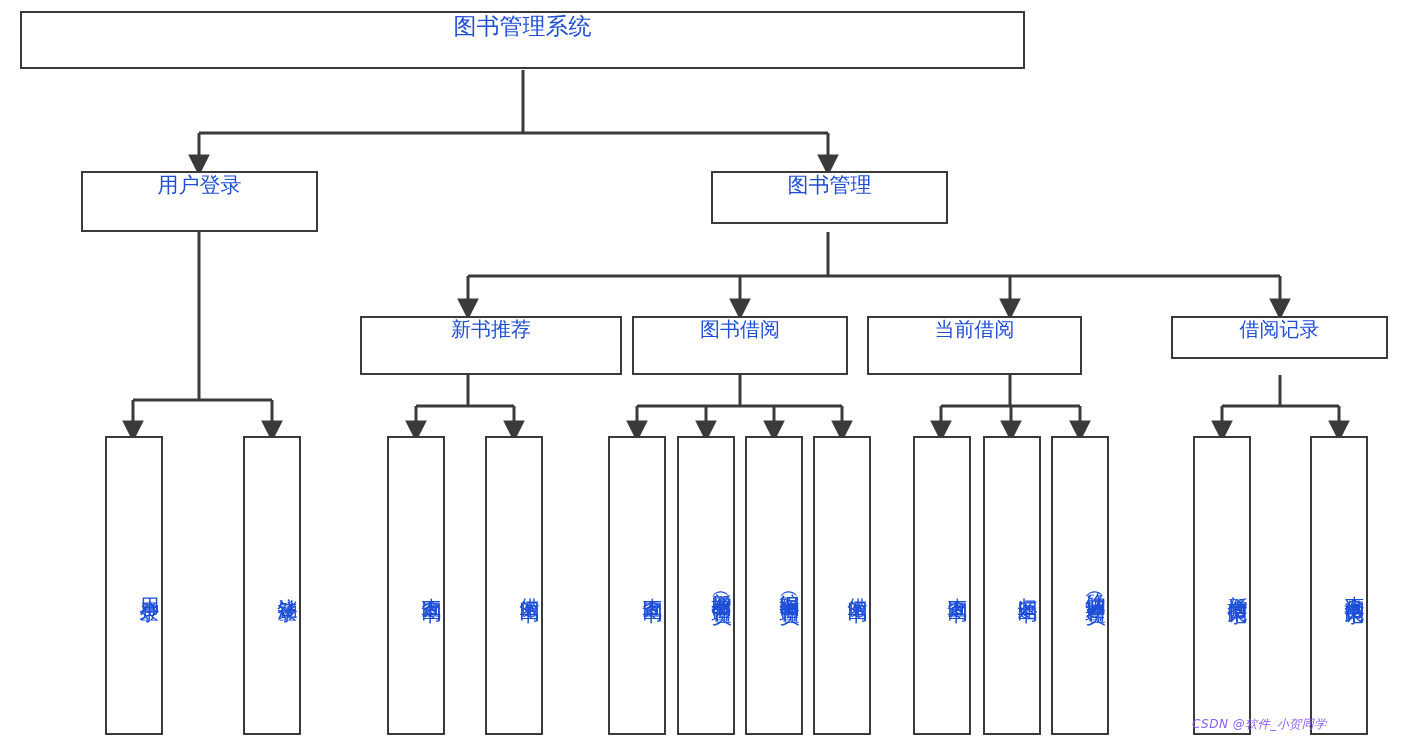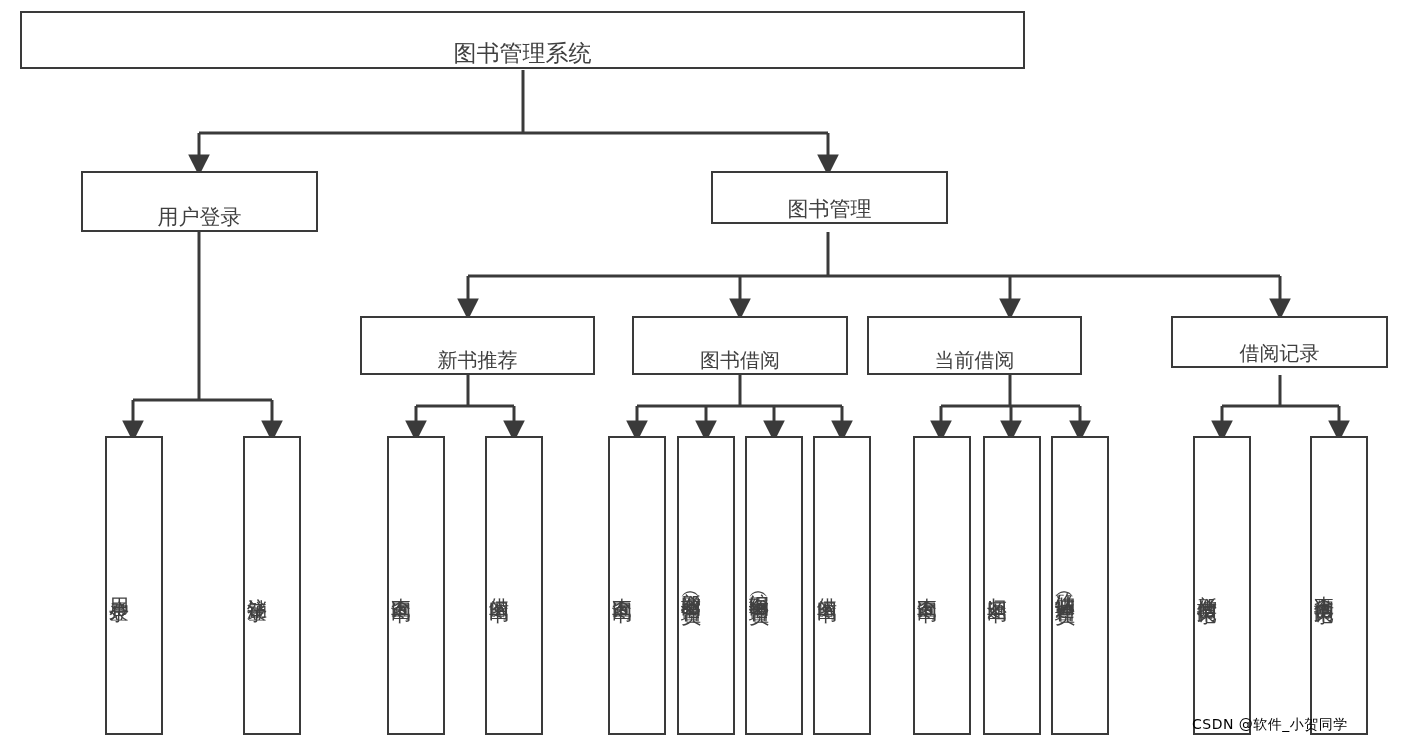--- a/index.html
+++ b/index.html
@@ -24,24 +24,24 @@
     width: 1405px;
     height: 747px;
     pointer-events: none;
   }
   .node {
     position: absolute;
     box-sizing: border-box;
     background: #ffffff;
     border: 2.5px solid #3a3a3a;
     display: flex;
-    align-items: flex-end;
+    align-items: flex-start;
     justify-content: center;
     text-align: center;
-    color: #404040;
+    color: #1d4ed8;
     line-height: 1.18;
   }
   .node.root {
     font-size: 23px;
   }
   .node.lvl1 {
     font-size: 21px;
   }
   .node.lvl2 {
     font-size: 20px;
@@ -49,24 +49,25 @@
   .node.leaf {
     font-size: 20px;
     writing-mode: vertical-rl;
     text-orientation: upright;
     letter-spacing: 2px;
     padding: 6px 0;
     justify-content: center;
   }
   .watermark {
     position: absolute;
-    font-size: 14px;
-    color: #000000;
+    font-size: 12px;
+    color: #8b5cf6;
     white-space: nowrap;
     letter-spacing: 0.5px;
+    font-style: italic;
   }
 </style>
 </head>
 <body>
 
 <div id="canvas">
 
   <svg id="wires" viewBox="0 0 1405 747">
     <defs>
       <marker id="arrow" markerWidth="9" markerHeight="9" refX="3.2" refY="4.2" orient="auto" markerUnits="strokeWidth">
@@ -121,30 +122,30 @@
     <span>图书管理系统</span>
   </div>
 
   <div class="node lvl1" style="left:81px; top:171px; width:237px; height:61px;">
     <span>用户登录</span>
   </div>
   <div class="node lvl1" style="left:711px; top:171px; width:237px; height:53px;">
     <span>图书管理</span>
   </div>
 
-  <div class="node lvl2" style="left:360px; top:316px; width:235px; height:59px;">
+  <div class="node lvl2" style="left:360px; top:316px; width:262px; height:59px;">
     <span>新书推荐</span>
   </div>
   <div class="node lvl2" style="left:632px; top:316px; width:216px; height:59px;">
     <span>图书借阅</span>
   </div>
   <div class="node lvl2" style="left:867px; top:316px; width:215px; height:59px;">
     <span>当前借阅</span>
   </div>
-  <div class="node lvl2" style="left:1171px; top:316px; width:217px; height:52px;">
+  <div class="node lvl2" style="left:1171px; top:316px; width:217px; height:43px;">
     <span>借阅记录</span>
   </div>
 
   <div class="node leaf" style="left:105px; top:436px; width:58px; height:299px;">
     <span>用户登录</span>
   </div>
   <div class="node leaf" style="left:243px; top:436px; width:58px; height:299px;">
     <span>注销登录</span>
   </div>
 

